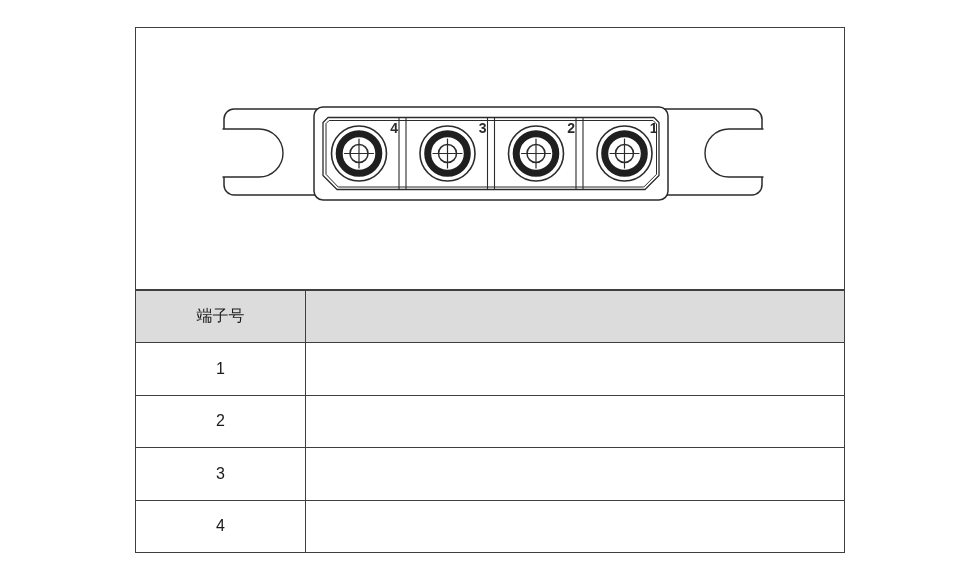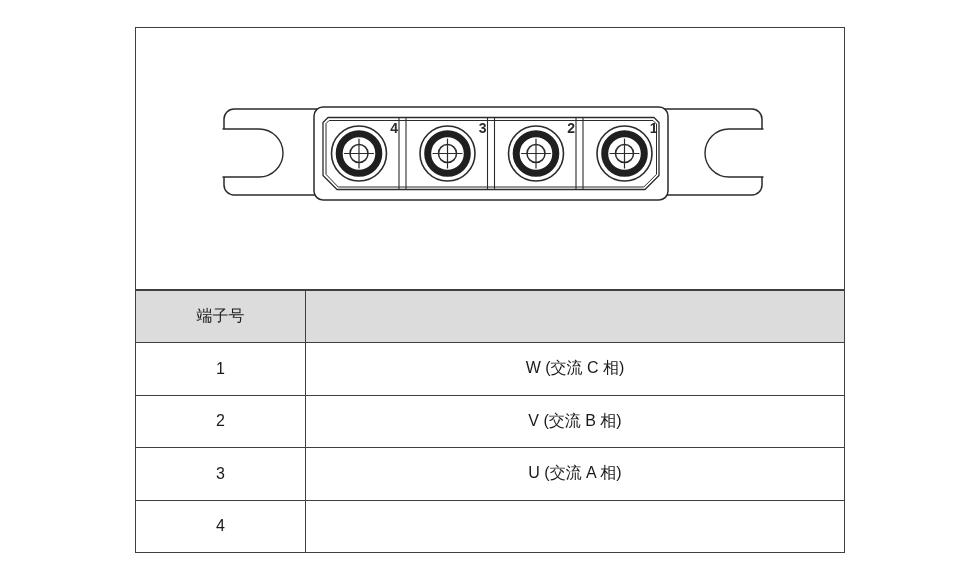--- a/index.html
+++ b/index.html
@@ -102,31 +102,28 @@
       </svg>
     </div>
 
     <div class="def-table">
       <div class="t-row t-head">
         <div class="cell cell-terminal">端子号</div>
       </div>
 
       <div class="t-row t-body">
         <div class="cell cell-terminal">1</div>
-        <div class="cell cell-definition">W (交流 C 相)</div>
       </div>
 
       <div class="t-row t-body">
         <div class="cell cell-terminal">2</div>
-        <div class="cell cell-definition">V (交流 B 相)</div>
       </div>
 
       <div class="t-row t-body">
         <div class="cell cell-terminal">3</div>
-        <div class="cell cell-definition">U (交流 A 相)</div>
       </div>
 
       <div class="t-row t-body">
         <div class="cell cell-terminal">4</div>
       </div>
     </div>
 
   </div>
 </div>
 

